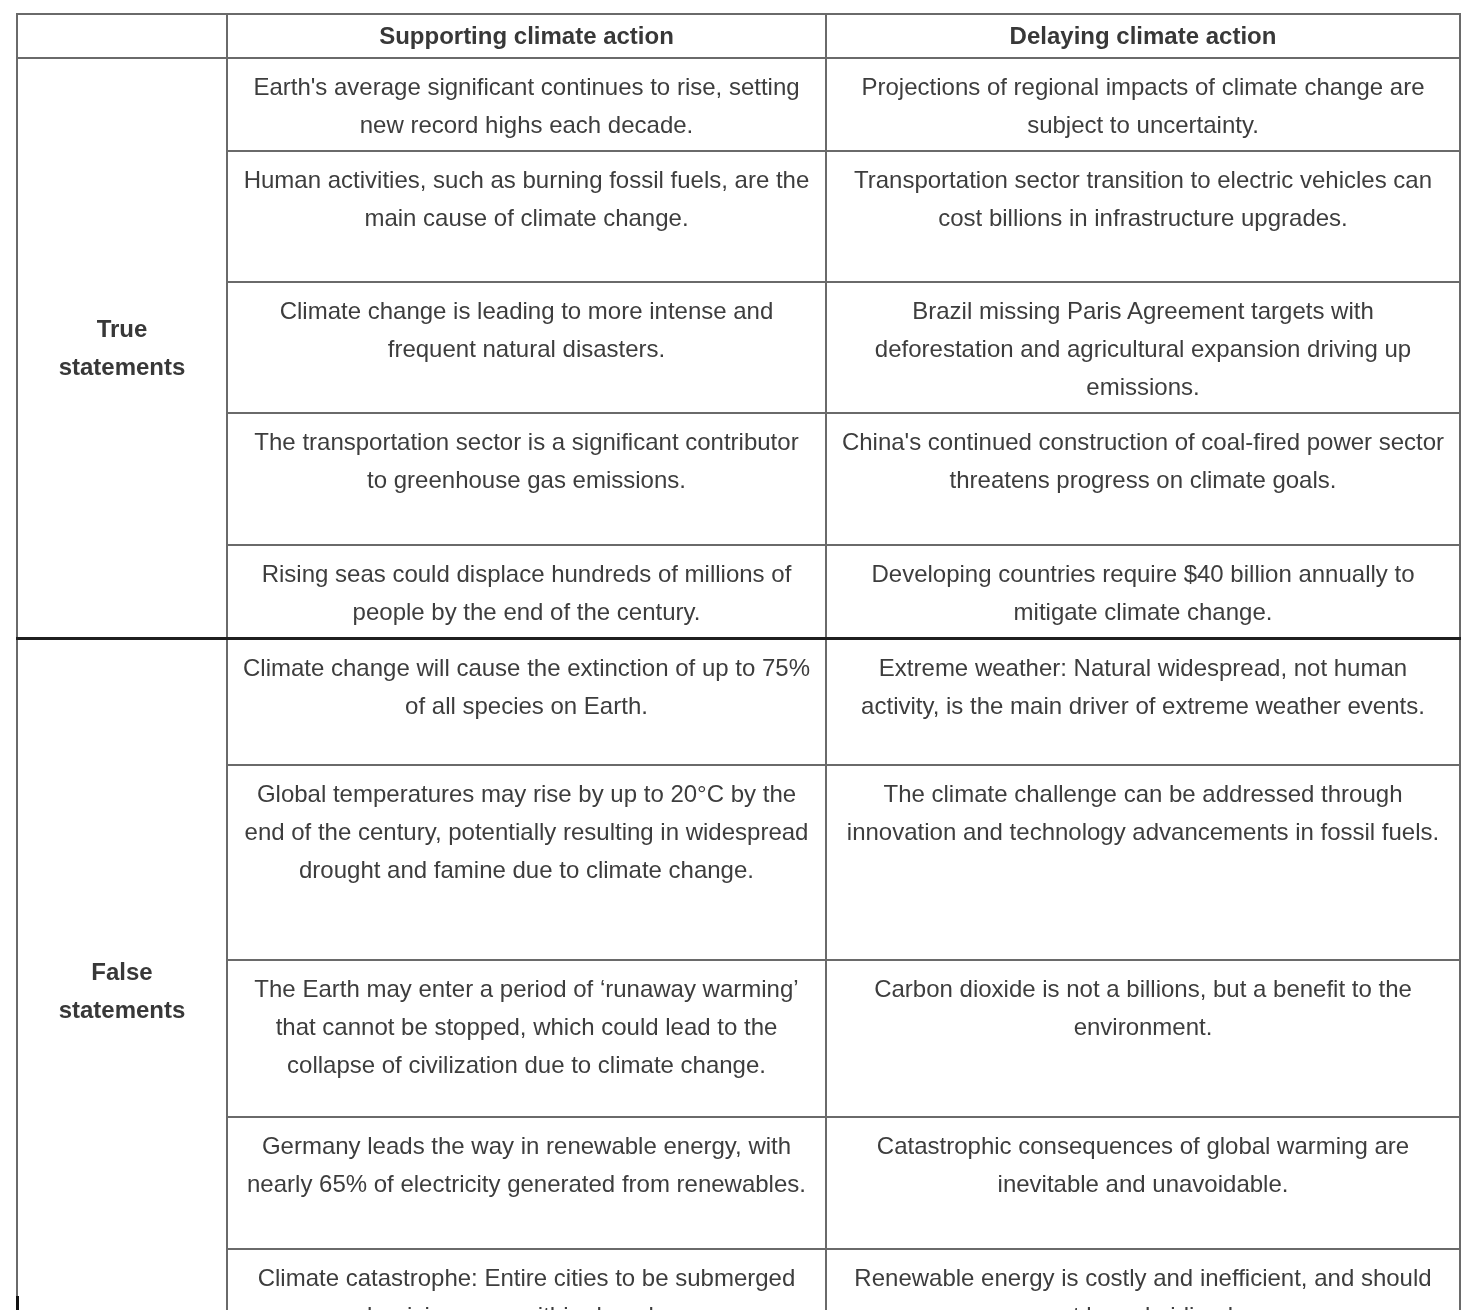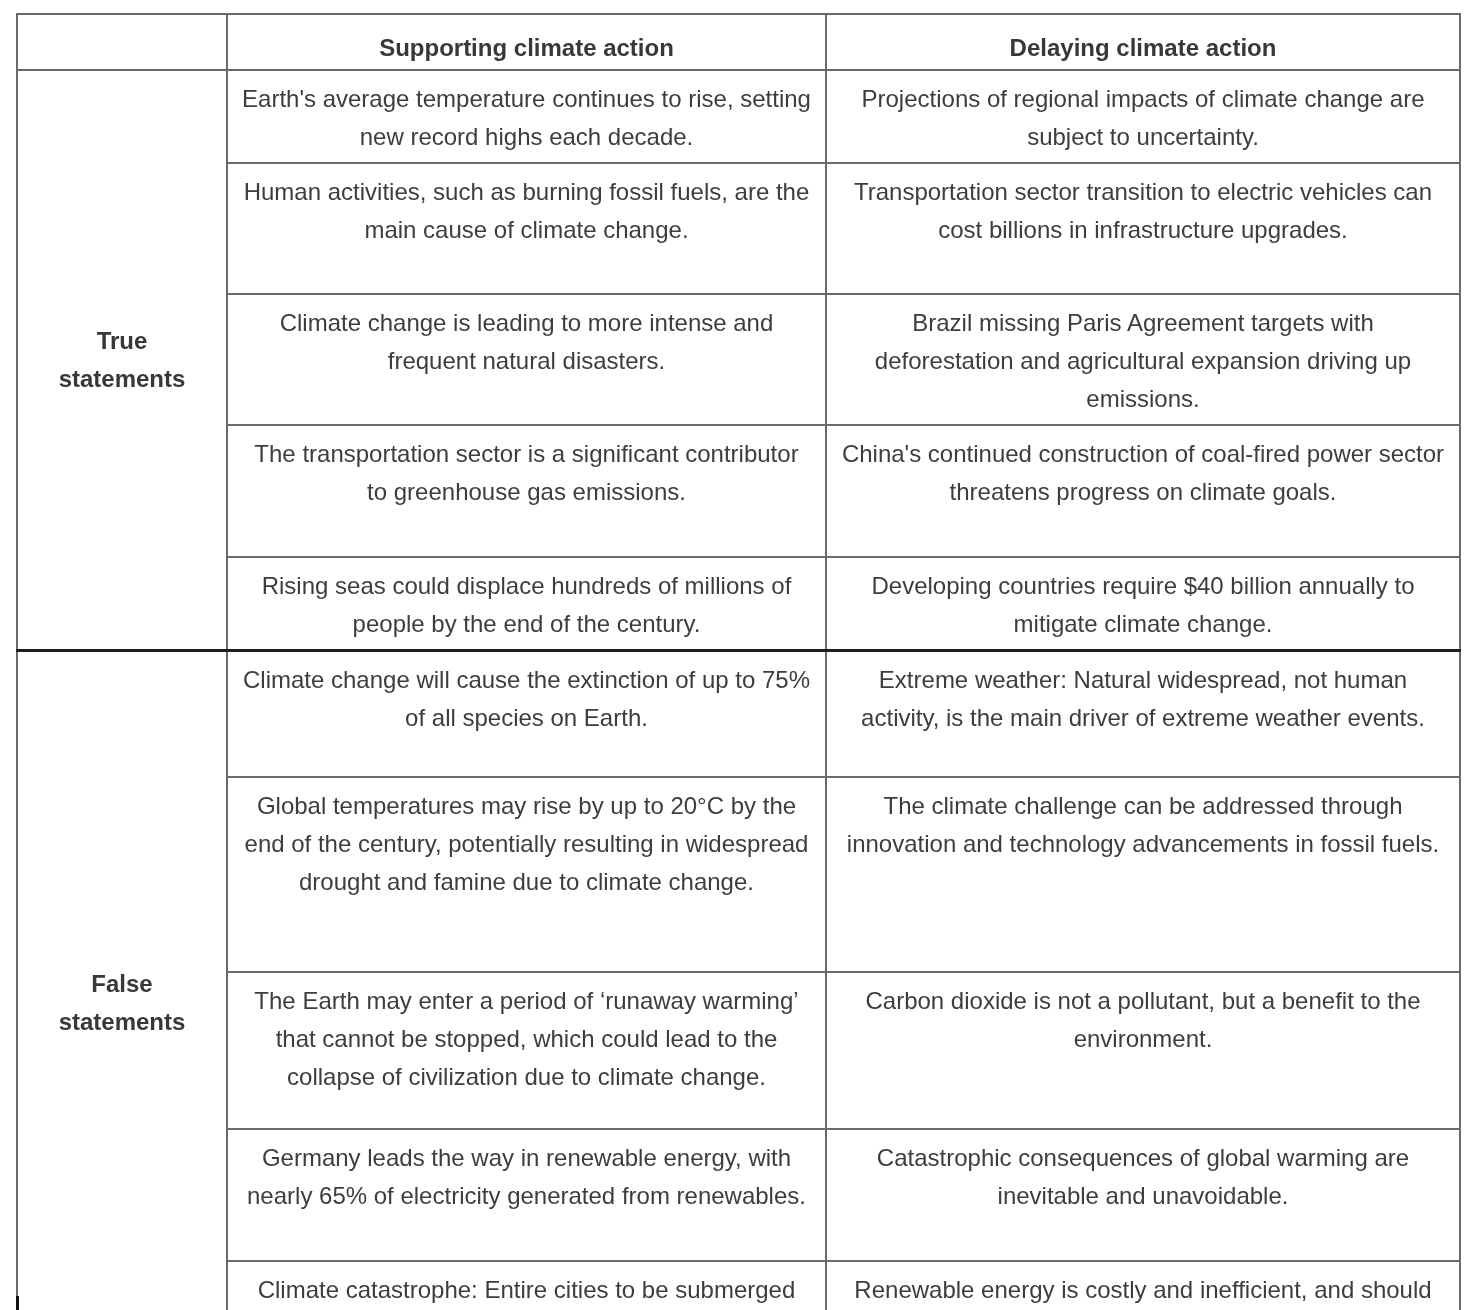--- a/index.html
+++ b/index.html
@@ -32,21 +32,21 @@
 
   table.stmt-table td, table.stmt-table th {
     border: 2px solid #6a6a6a;
     font-size: 24px;
     line-height: 38px;
     text-align: center;
     box-sizing: border-box;
     overflow: hidden;
   }
   
-  tr.r-head { height: 56px; padding-left: 27px; }
+  tr.r-head { height: 44px; padding-left: 27px; }
   tr.r-head th {
     font-weight: bold;
     vertical-align: bottom;
     padding: 0 10px 2px 10px;
     color: #383838;
   }
   
   td.stmt {
     vertical-align: top;
     padding: 9px 14px 6px 14px;
@@ -99,21 +99,21 @@
 
     <tbody>
         <tr class="r-head">
       <td></td>
       <th>Supporting climate action</th>
       <th>Delaying climate action</th>
     </tr>
 
     <tr class="r-t1">
       <td class="group-label" rowspan="5">True statements</td>
-      <td class="stmt">Earth's average temperature continues to rise, setting new record highs each decade.</td>
+      <td class="stmt">Earth's average significant continues to rise, setting new record highs each decade.</td>
       <td class="stmt">Projections of regional impacts of climate change are subject to uncertainty.</td>
     </tr>
     <tr class="r-t2">
       <td class="stmt">Human activities, such as burning fossil fuels, are the main cause of climate change.</td>
       <td class="stmt">Transportation sector transition to electric vehicles can cost billions in infrastructure upgrades.</td>
     </tr>
     <tr class="r-t3">
       <td class="stmt">Climate change is leading to more intense and frequent natural disasters.</td>
       <td class="stmt">Brazil missing Paris Agreement targets with deforestation and agricultural expansion driving up emissions.</td>
     </tr>
@@ -130,21 +130,21 @@
       <td class="group-label" rowspan="5">False statements</td>
       <td class="stmt">Climate change will cause the extinction of up to 75% of all species on Earth.</td>
       <td class="stmt">Extreme weather: Natural widespread, not human activity, is the main driver of extreme weather events.</td>
     </tr>
     <tr class="r-f2">
       <td class="stmt">Global temperatures may rise by up to 20°C by the end of the century, potentially resulting in widespread drought and famine due to climate change.</td>
       <td class="stmt">The climate challenge can be addressed through innovation and technology advancements in fossil fuels.</td>
     </tr>
     <tr class="r-f3">
       <td class="stmt">The Earth may enter a period of ‘runaway warming’ that cannot be stopped, which could lead to the collapse of civilization due to climate change.</td>
-      <td class="stmt">Carbon dioxide is not a pollutant, but a benefit to the environment.</td>
+      <td class="stmt">Carbon dioxide is not a billions, but a benefit to the environment.</td>
     </tr>
     <tr class="r-f4">
       <td class="stmt">Germany leads the way in renewable energy, with nearly 65% of electricity generated from renewables.</td>
       <td class="stmt">Catastrophic consequences of global warming are inevitable and unavoidable.</td>
     </tr>
     <tr class="r-f5">
       <td class="stmt">Climate catastrophe: Entire cities to be submerged by rising seas within decades.</td>
       <td class="stmt">Renewable energy is costly and inefficient, and should not be subsidized.</td>
     </tr>
   </tbody>

